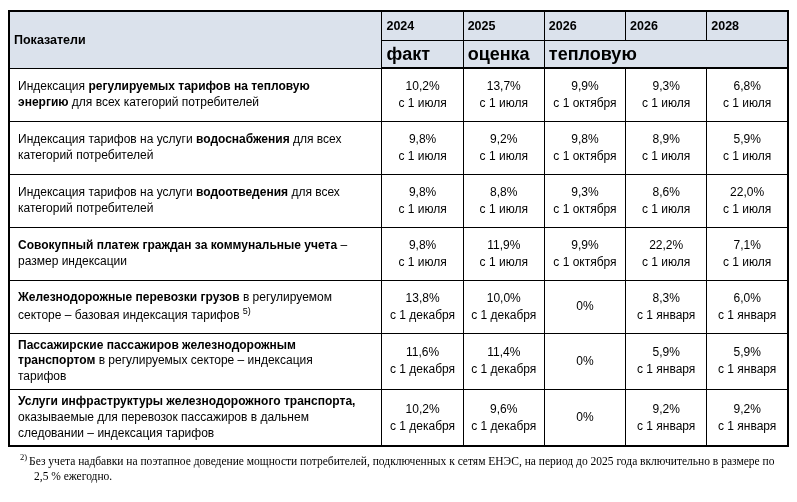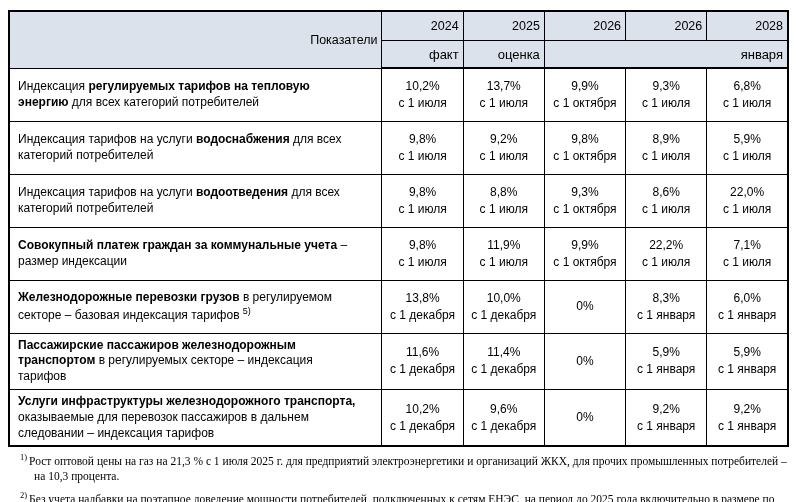--- a/index.html
+++ b/index.html
@@ -19,26 +19,26 @@
   }
   .tbl th,.tbl td{
     border:1px solid #000;
     font-size:12px;
     vertical-align:middle;
     padding:3px 4px;
     word-wrap:break-word;
   }
   .tbl thead th{
     background:#dbe2ec;
-    font-weight:normal;
-    text-align:right;
+    font-weight:bold;
+    text-align:left;
     padding:2px 4px;
   }
   .tbl thead tr.yr-row th{height:24px;font-size:12.5px;}
-  .tbl thead tr.sub-row th{height:22px;font-size:13px;}
+  .tbl thead tr.sub-row th{height:22px;font-size:18px;}
   .tbl thead tr.sub-row th{border-bottom:2px solid #000;}
   .tbl th.ind{font-size:13px;}
   .tbl td.label-cell{
     text-align:left;
     padding:4px 20px 4px 8px;
     line-height:1.32;
     height:44px;
   }
   .tbl td.label-cell sup{font-size:9px;}
   .tbl td.value-cell{
@@ -82,21 +82,21 @@
         <th rowspan="2" class="ind">Показатели</th>
         <th>2024</th>
         <th>2025</th>
         <th>2026</th>
         <th>2026</th>
         <th>2028</th>
       </tr>
       <tr class="sub-row">
         <th>факт</th>
         <th>оценка</th>
-        <th colspan="3">января</th>
+        <th colspan="3">тепловую</th>
       </tr>
     </thead>
     <tbody>
         <tr>
           <td class="label-cell"><span>Индексация </span><span class="b">регулируемых тарифов на тепловую энергию</span><span> для всех категорий потребителей</span></td>
           <td class="value-cell">
             <div>10,2%</div>
             <div>с 1 июля</div>
           </td>
           <td class="value-cell">
@@ -247,16 +247,15 @@
             <div>с 1 января</div>
           </td>
           <td class="value-cell">
             <div>9,2%</div>
             <div>с 1 января</div>
           </td>
         </tr>
       </tbody>
   </table>
   <div class="footnotes">
-      <div class="footnote"><sup>1)</sup><span>Рост оптовой цены на газ на 21,3 % с 1 июля 2025 г. для предприятий электроэнергетики и организаций ЖКХ, для прочих промышленных потребителей – на 10,3 процента.</span></div>
       <div class="footnote"><sup>2)</sup><span>Без учета надбавки на поэтапное доведение мощности потребителей, подключенных к сетям ЕНЭС, на период до 2025 года включительно в размере по 2,5 % ежегодно.</span></div>
     </div>
 </div>
 
 </body></html>

